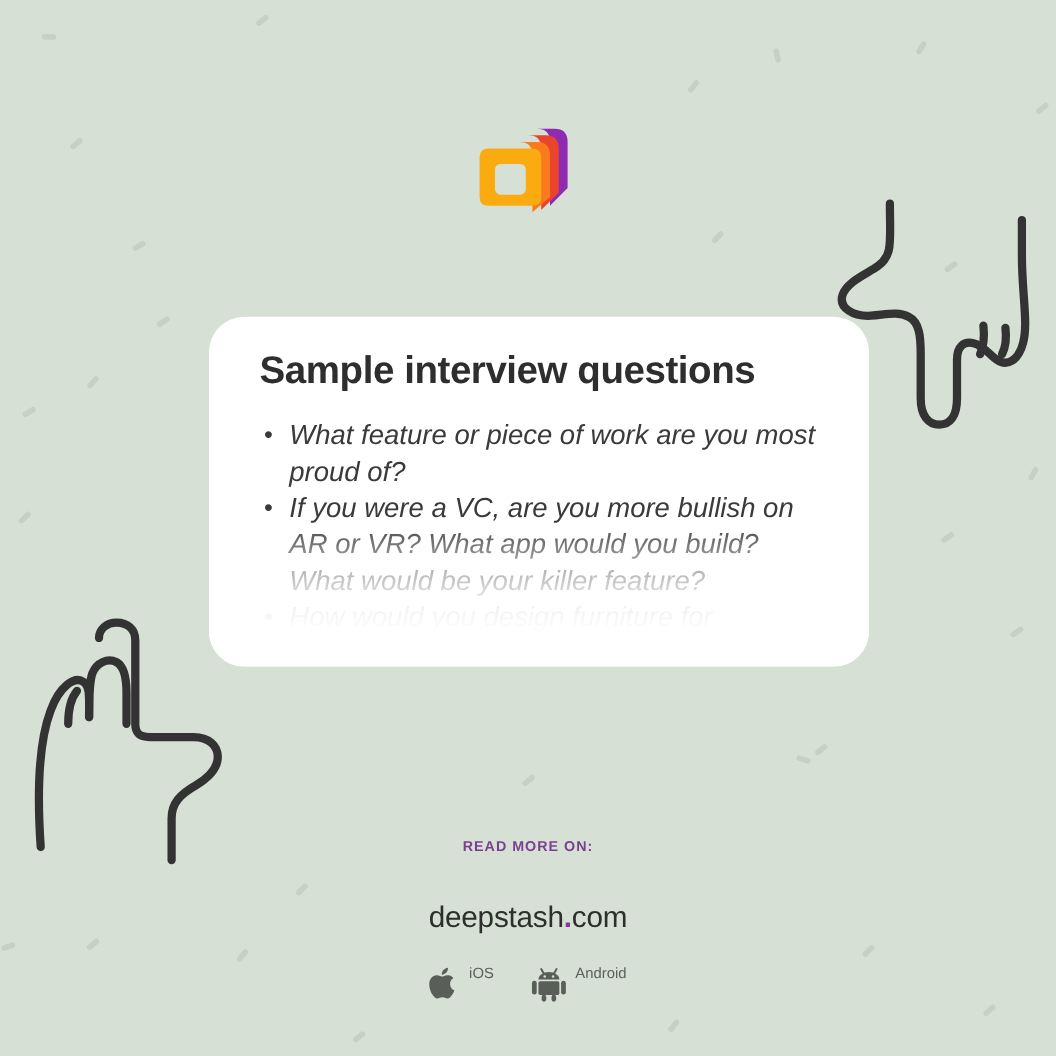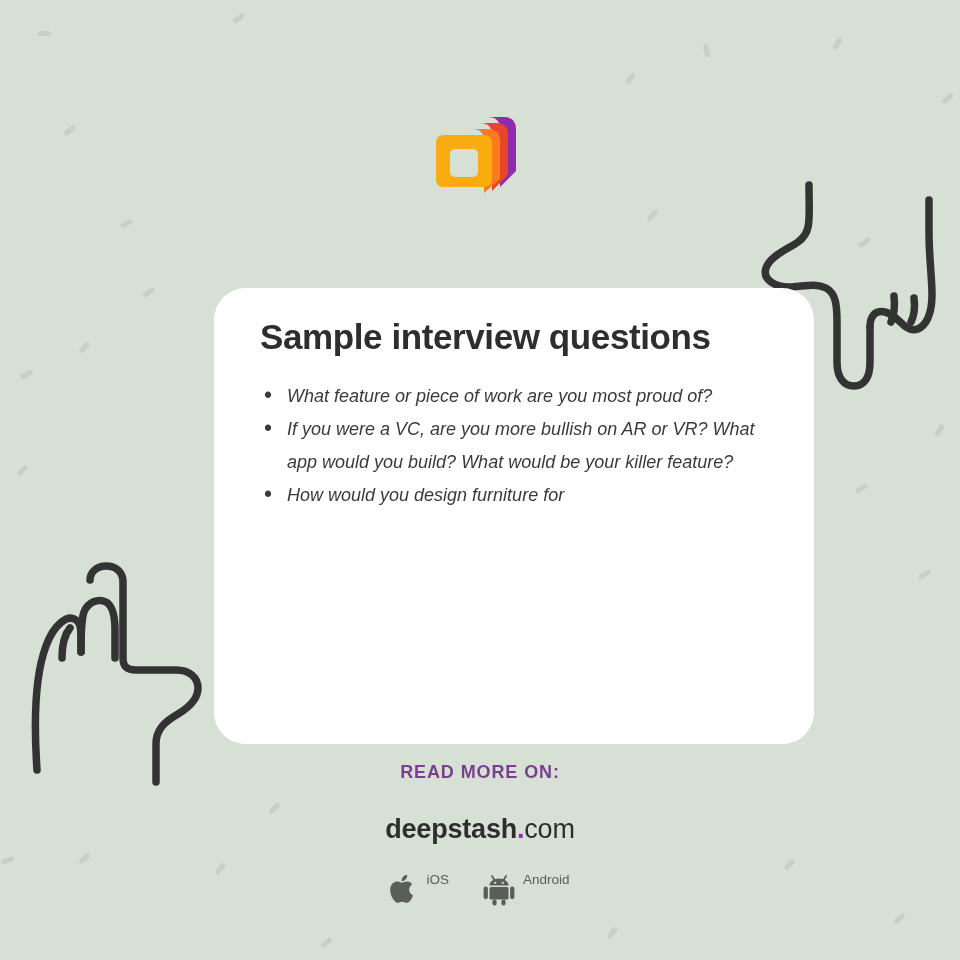--- a/index.html
+++ b/index.html
@@ -63,46 +63,45 @@
     height: 230px;
   }
   .hand svg { display: block; overflow: visible; }
 
   
   #card {
     position: absolute;
     left: 190px;
     top: 288px;
     width: 600px;
-    height: 456px;
+    height: 318px;
     background: #ffffff;
     border-radius: 32px;
     overflow: hidden;
-    margin-left: 24px;
   }
   #card-inner {
     padding: 28px 42px 0 46px;
   }
   #card-title {
     font-size: 35px;
     font-weight: bold;
     color: #2e2e2e;
     letter-spacing: -0.4px;
     margin: 0 0 22px 0;
     line-height: 1.2;
   }
   #question-list {
     list-style: none;
     margin: 0;
     padding: 0;
   }
   #question-list li {
     position: relative;
     font-style: italic;
-    font-size: 18px;
+    font-size: 25px;
     line-height: 33px;
     color: #3a3a3a;
     padding-left: 27px;
     margin-bottom: 0px;
   }
   #question-list li::before {
     content: "\2022";
     position: absolute;
     left: 4px;
     top: -1px;
@@ -128,33 +127,33 @@
 
   
   #footer {
     position: absolute;
     left: 0;
     right: 0;
     top: 762px;
     text-align: center;
   }
   #read-more-label {
-    font-size: 18px;
+    font-size: 13px;
     font-weight: bold;
     letter-spacing: 0.9px;
     color: #7b3f8f;
-    margin-bottom: 31px;
+    margin-bottom: 42px;
   }
   #wordmark {
     font-size: 27px;
     color: #2e2e2e;
     letter-spacing: -0.2px;
     margin-bottom: 27px;
   }
-  #wordmark .brand { font-weight: bold; }
+  #wordmark .brand { font-weight: normal; }
   #wordmark .dot { color: #8e2bb0; font-weight: bold; }
   #wordmark .tld { font-weight: normal; }
 
   #store-row {
     display: flex;
     justify-content: center;
     align-items: center;
     gap: 34px;
   }
   .store-badge {

